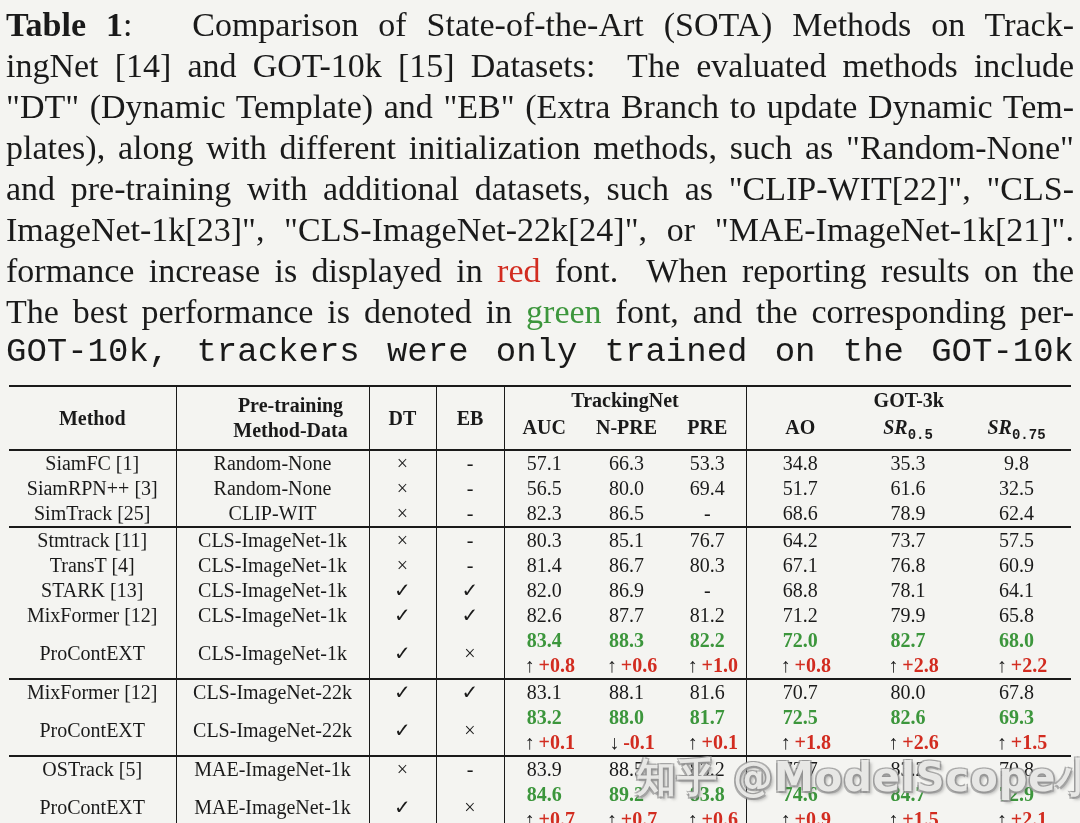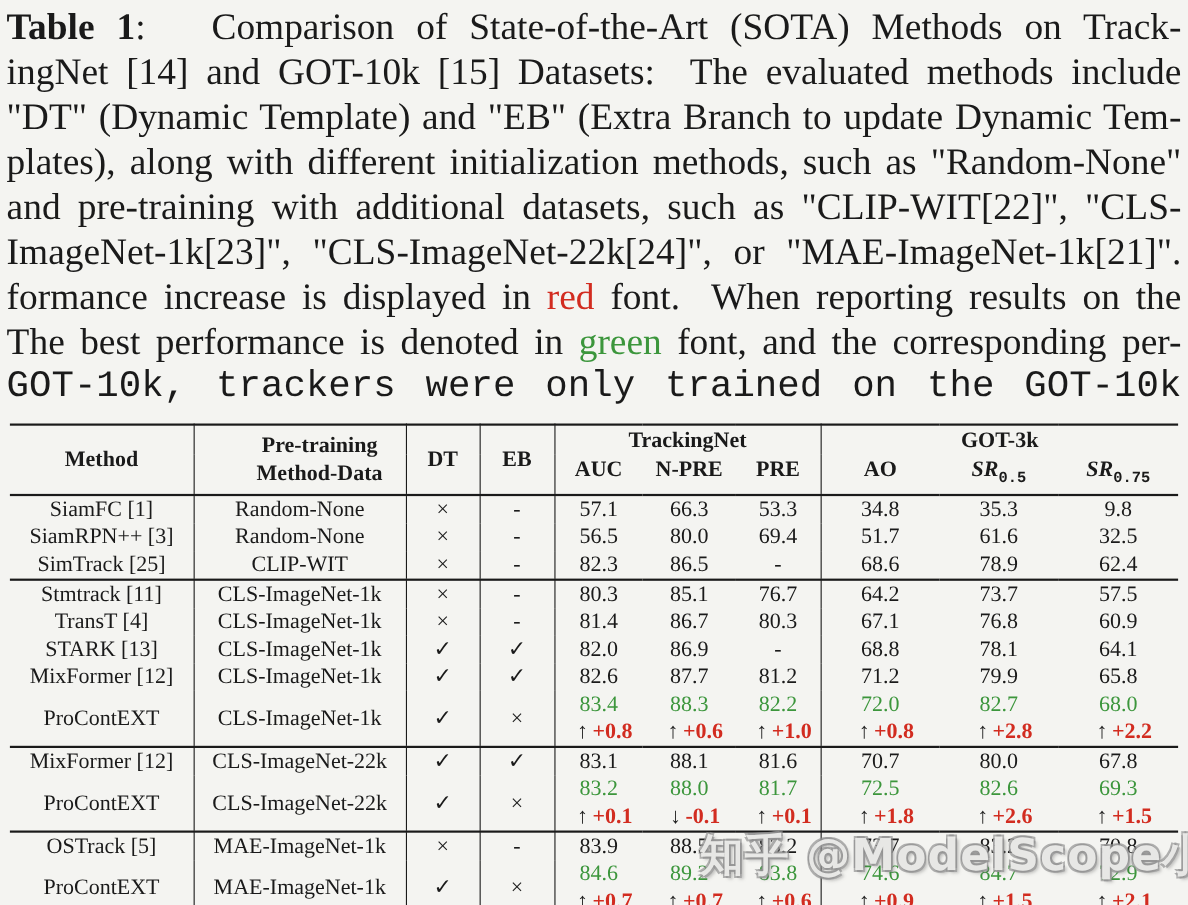--- a/index.html
+++ b/index.html
@@ -34,21 +34,21 @@
   thead tr.grouprow th{height:26px;line-height:26px;}
   thead th.twoline{line-height:25px;padding-left:36px;}
   thead th.twoline div{height:25px;line-height:25px;}
   thead tr.subhead th{height:28px;line-height:28px;}
   thead tr.subhead th:nth-child(5) .lbl,
   thead tr.subhead th:nth-child(6) .lbl{font-style:italic;}
   thead tr.subhead sub{font-size:14px;font-weight:bold;vertical-align:-5px;font-family:Liberation Mono, monospace;}
   tbody td{height:25px;line-height:25px;}
   tr.best-row td{height:50px;line-height:25px;}
   .col-method,.col-pretrain,.col-dt,.col-eb,.col-pre{border-right:1.5px solid var(--ink);}
-  .bestv{height:25px;line-height:25px;color:var(--green);font-weight:normal;}
+  .bestv{height:25px;line-height:25px;color:var(--green);font-weight:bold;}
   .delta{height:25px;line-height:25px;padding-left:11px;}
   .arrow{color:#222;font-weight:normal;margin-right:4px;}
   .dval{color:var(--red);font-weight:bold;}
   
   .watermark{
     position:absolute;left:636px;top:750px;z-index:5;white-space:nowrap;
     font-family:"DejaVu Sans","Liberation Sans",sans-serif;
     font-size:40px;font-weight:bold;letter-spacing:1px;
     color:rgba(242,242,240,0.88);
     text-shadow:-1.5px -1.5px 0 rgba(145,145,145,.7),

